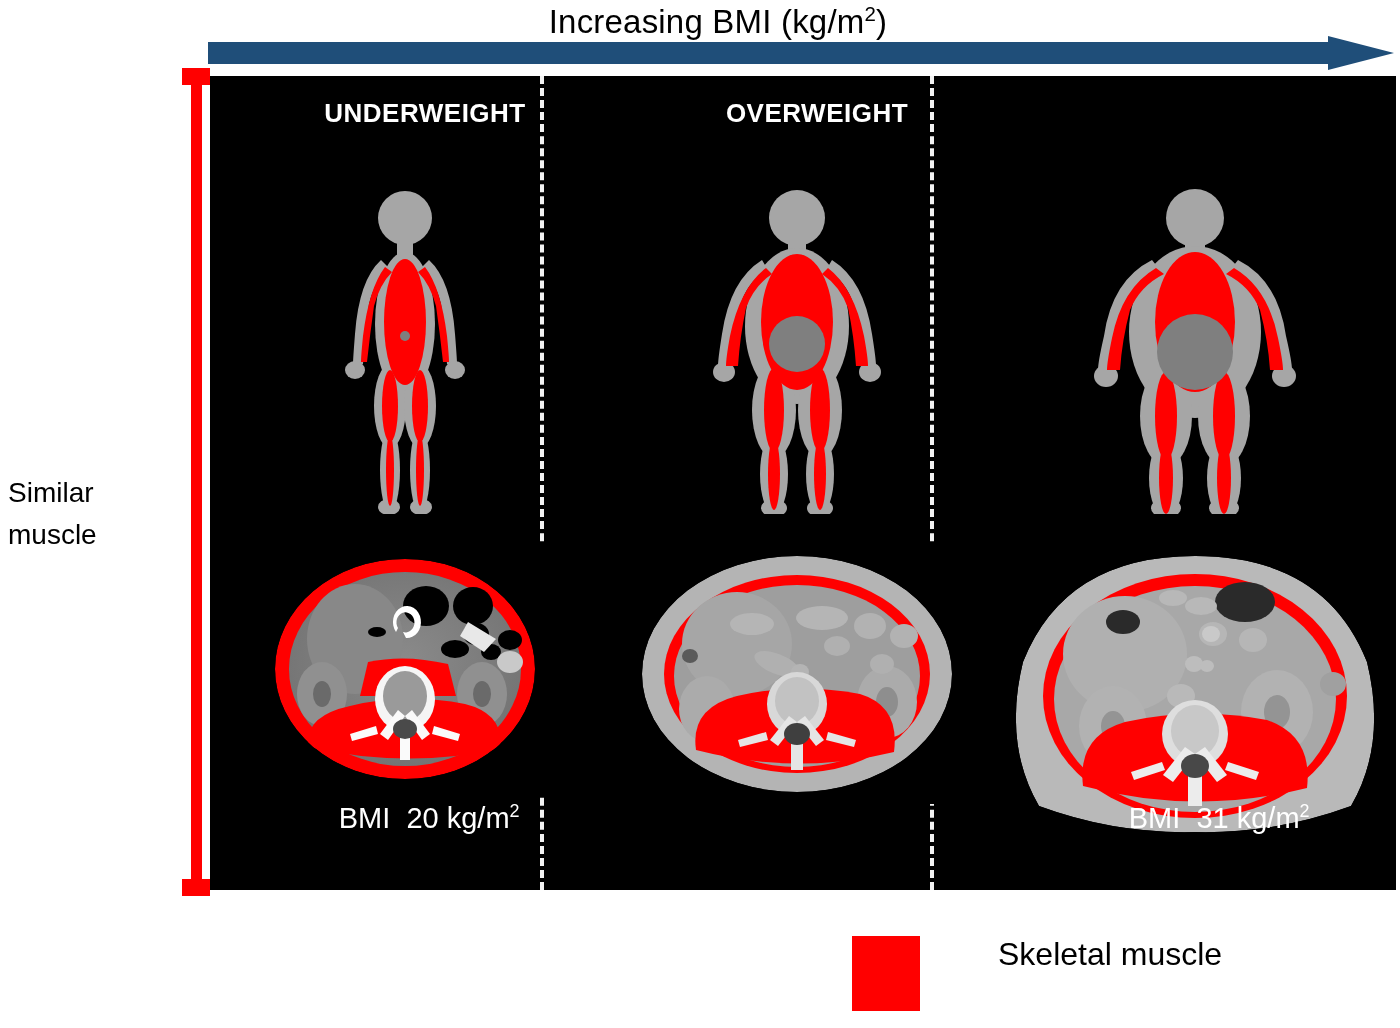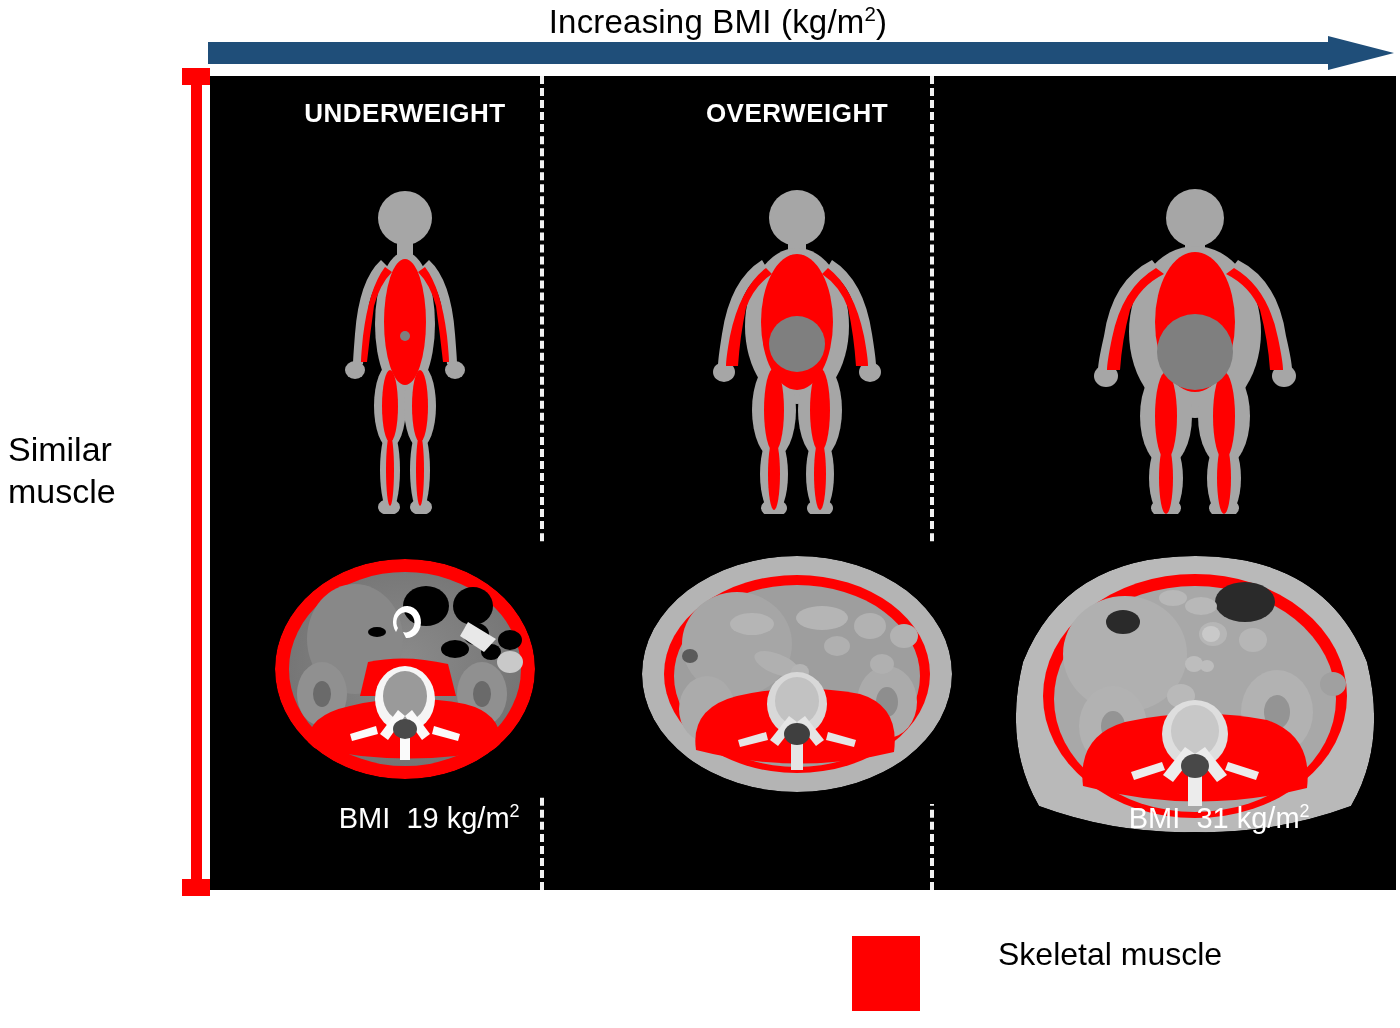--- a/index.html
+++ b/index.html
@@ -20,22 +20,22 @@
 
   
   #bracket{position:absolute;left:182px;top:68px;width:28px;height:828px;}
   #bracket .stem{position:absolute;left:9px;top:0;width:11px;height:828px;background:#FF0000;}
   #bracket .cap{position:absolute;left:0;width:28px;height:17px;background:#FF0000;}
   #bracket .cap.top{top:0;}
   #bracket .cap.bot{bottom:0;}
 
   
   #side-label{
-    position:absolute;left:8px;top:428px;width:170px;
-    font-size:34px;line-height:42px;color:#000;text-align:left;
+    position:absolute;left:8px;top:472px;width:170px;
+    font-size:28px;line-height:42px;color:#000;text-align:left;
   }
 
   
   #panel{
     position:absolute;left:210px;top:76px;width:1186px;height:814px;
     background:#000000;
   }
   .divider{
     position:absolute;top:0;width:0;height:814px;
     border-left:4px dashed #f2f2f2;
@@ -47,20 +47,21 @@
     position:absolute;top:0;width:390px;height:814px;
   }
   #col-underweight{left:0px;}
   #col-overweight{left:392px;}
   #col-obese{left:790px;}
 
   .col-header{
     position:absolute;left:0;top:22px;width:100%;
     text-align:center;color:#ffffff;font-size:26px;font-weight:bold;
     letter-spacing:.5px;
+    padding-left:20px;
   }
   .body-fig{position:absolute;left:50%;transform:translateX(-50%);top:108px;}
   .ct-fig{position:absolute;left:50%;transform:translateX(-50%);top:468px;}
   .bmi-label{
     position:absolute;left:0;bottom:22px;width:100%;
     text-align:center;color:#ffffff;font-size:29px;white-space:pre;
   }
   .bmi-label sup{font-size:.62em;vertical-align:super;}
 
   
@@ -169,21 +170,21 @@
           <rect x="140" y="176" width="10" height="40" fill="#fafafa"></rect>
           <path d="M116 182 L90 190 L92 197 L118 190 Z" fill="#fafafa"></path>
           <path d="M174 182 L200 190 L198 197 L172 190 Z" fill="#fafafa"></path>
           <ellipse cx="145" cy="185" rx="12" ry="10" fill="#4a4a4a"></ellipse>
           <path d="M136 88 a14 16 0 1 1 10 6 l-3 -6 a9 10 0 1 0 -5 -4 Z" fill="#ffffff"></path>
         </g>
       </svg>
     </div>
 
     <div class="bmi-label">
-      <span>BMI  </span><span>19</span><span> kg/m</span><sup>2</sup>
+      <span>BMI  </span><span>20</span><span> kg/m</span><sup>2</sup>
     </div>
   </div>
 
   <div class="column" id="col-overweight">
     <div class="col-header">OVERWEIGHT</div>
 
     <div class="body-fig">
       <svg width="190" height="330" viewBox="0 0 190 330">
         <g fill="#A6A6A6">
           <circle cx="95" cy="34" r="28"></circle>

